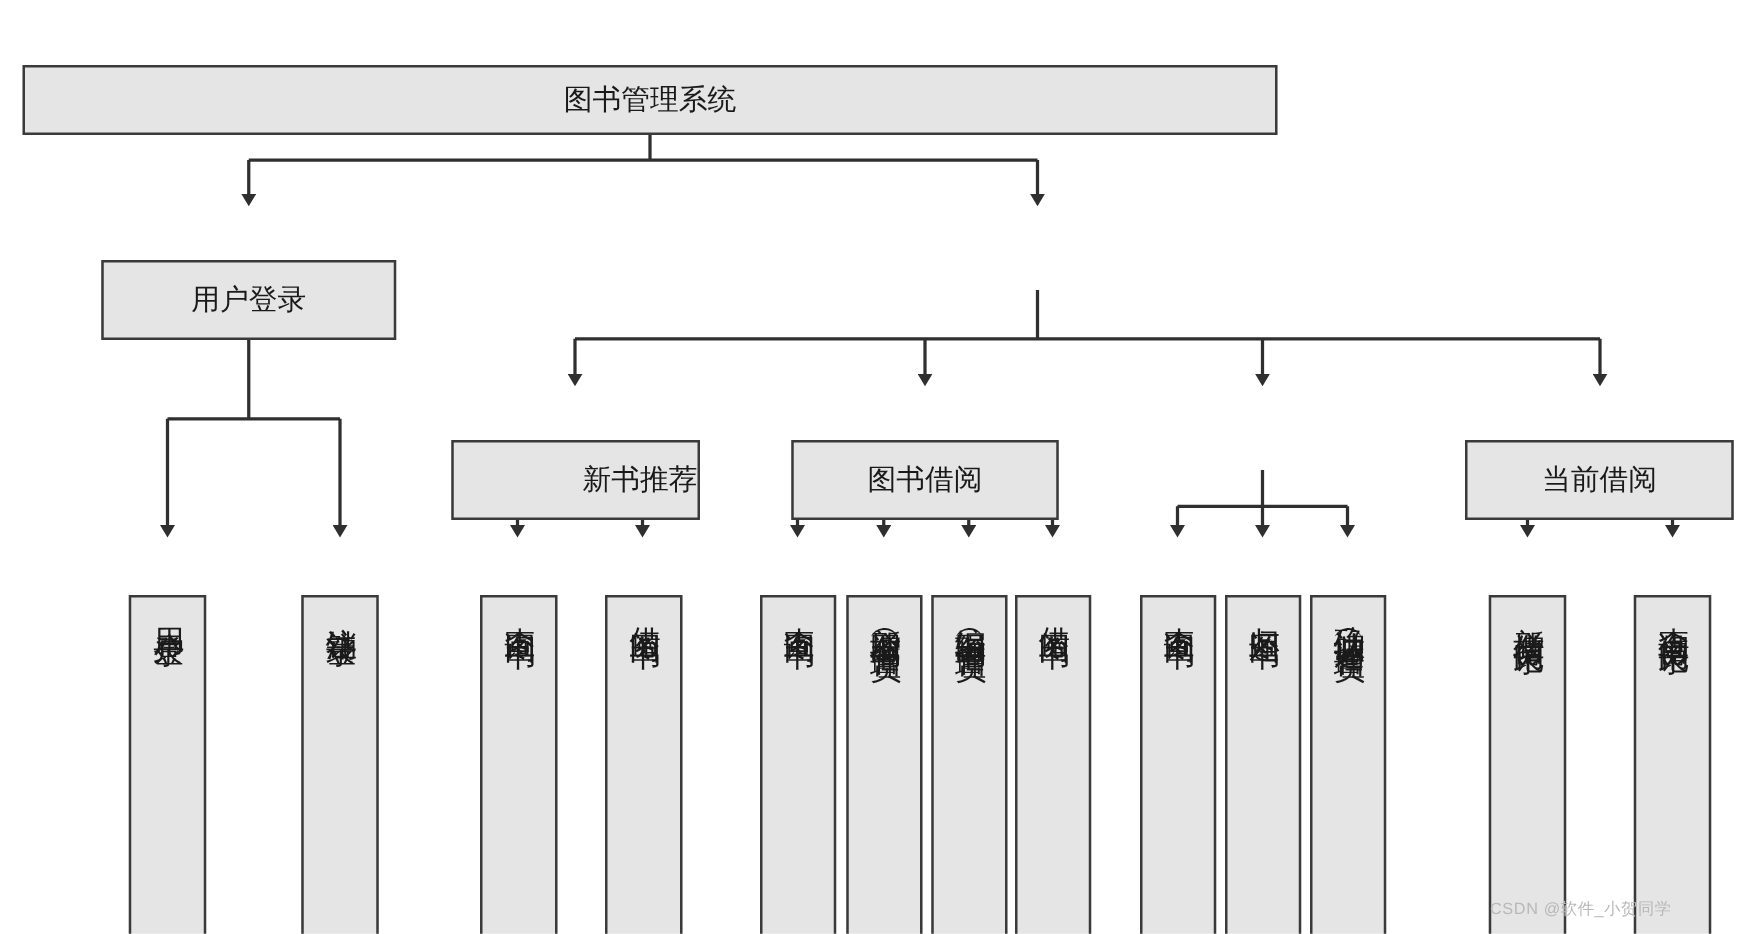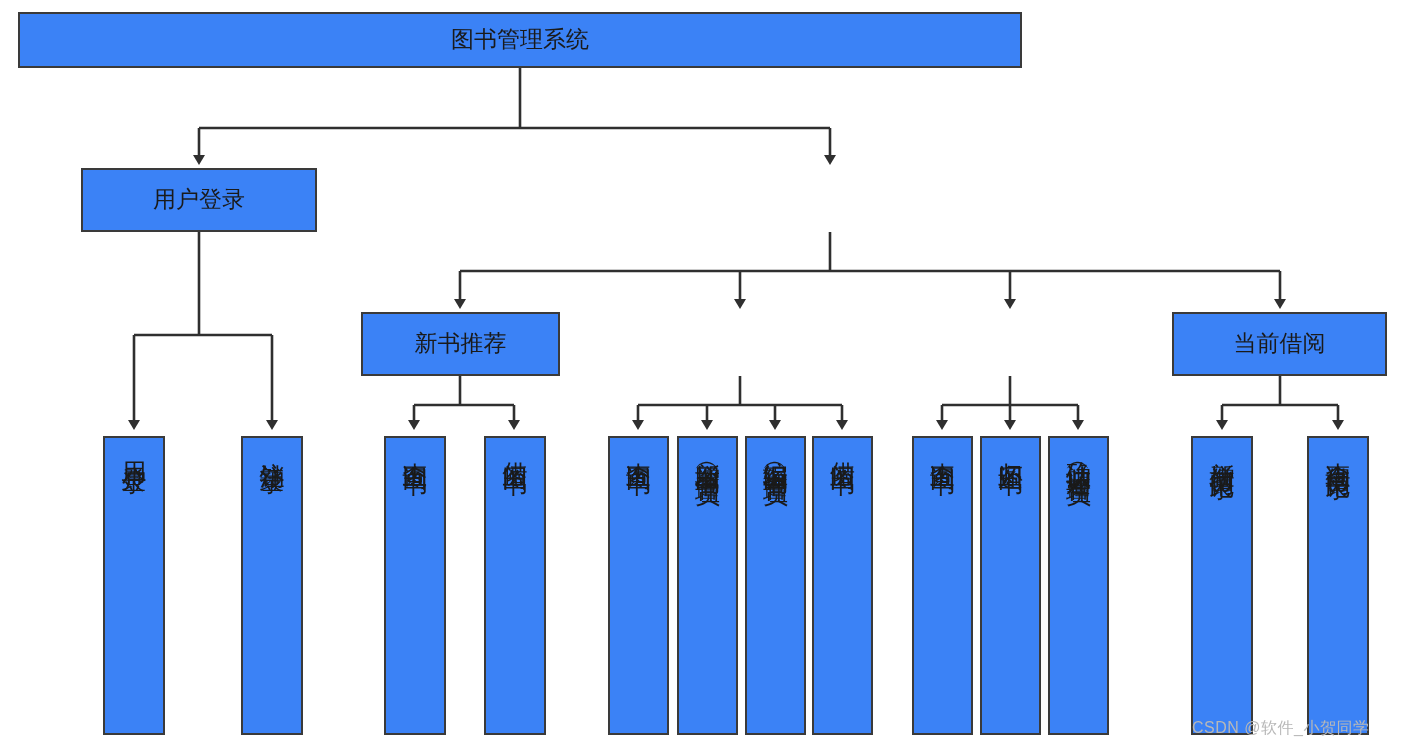--- a/index.html
+++ b/index.html
@@ -22,26 +22,27 @@
   svg.edges {
     position: absolute;
     left: 0;
     top: 0;
     width: 1405px;
     height: 747px;
   }
   .node {
     position: absolute;
     box-sizing: border-box;
-    background: #3b82f6;
+    background: #e5e5e5;
     border: 2px solid #3a3a3a;
     display: flex;
     align-items: center;
     justify-content: center;
     overflow: hidden;
+    margin-top: 40px;
   }
   .node .label {
     color: #1a1a1a;
     text-align: center;
     line-height: 1.18;
     white-space: nowrap;
   }
   .node.horizontal .label {
     font-size: 23px;
   }
@@ -53,21 +54,21 @@
   .node.vertical .label {
     writing-mode: vertical-rl;
     text-orientation: upright;
     font-size: 25px;
     letter-spacing: 3px;
     line-height: 1;
   }
   .watermark {
     position: absolute;
     color: #b8b8b8;
-    font-size: 16px;
+    font-size: 13px;
     letter-spacing: 0.5px;
     white-space: nowrap;
     user-select: none;
   }
 </style>
 </head>
 <body>
 
 <div id="diagram-root">
 
@@ -122,22 +123,25 @@
   </svg>
 
   <div class="node horizontal" style="left:18px; top:12px; width:1004px; height:56px;">
     <span class="label">图书管理系统</span>
   </div>
 
   <div class="node horizontal" style="left:81px; top:168px; width:236px; height:64px;">
     <span class="label">用户登录</span>
   </div>
 
-  <div class="node horizontal" style="left:361px; top:312px; width:199px; height:64px;">
+  <div class="node horizontal" style="left:361px; top:312px; width:199px; height:64px;justify-content:flex-end;">
     <span class="label">新书推荐</span>
+  </div>
+  <div class="node horizontal" style="left:633px; top:312px; width:214px; height:64px;">
+    <span class="label">图书借阅</span>
   </div>
   <div class="node horizontal" style="left:1172px; top:312px; width:215px; height:64px;">
     <span class="label">当前借阅</span>
   </div>
 
   <div class="node vertical" style="left:103px; top:436px; width:62px; height:299px;">
     <span class="label">用户登录</span>
   </div>
   <div class="node vertical" style="left:241px; top:436px; width:62px; height:299px;">
     <span class="label">注销登录</span>

